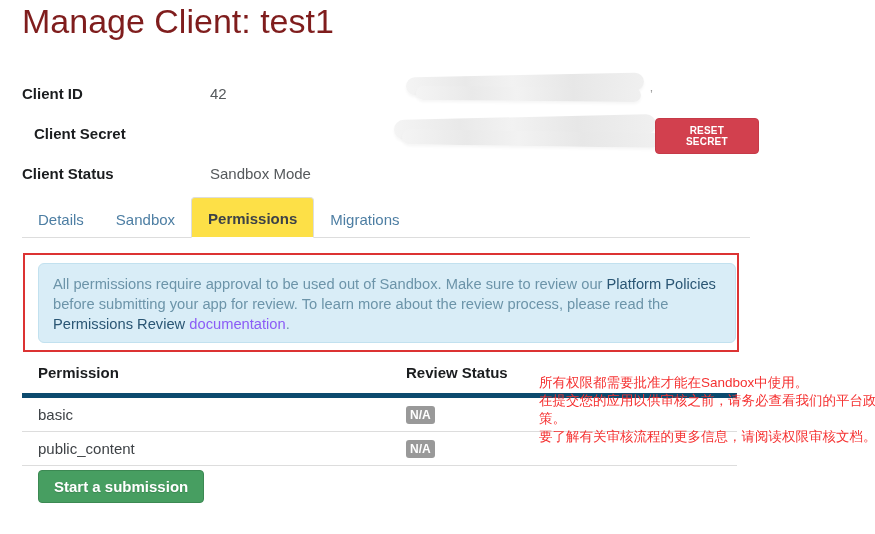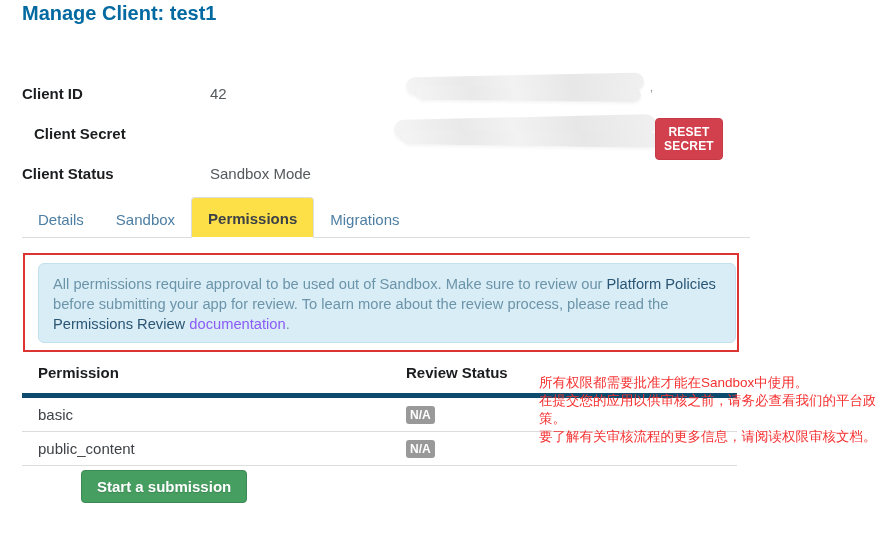--- a/index.html
+++ b/index.html
@@ -1,21 +1,21 @@
 <!DOCTYPE html>
 <html><head>
 <meta charset="utf-8">
 <style>
   * { margin: 0; padding: 0; box-sizing: border-box; }
   html, body { width: 875px; height: 534px; background: #ffffff; overflow: hidden; }
   body { font-family: "Liberation Sans", "DejaVu Sans", sans-serif; position: relative; }
 
   .page-title {
     position: absolute; left: 22px; top: 2px;
-    font-size: 20px; font-weight: bold; color: #0369a1; letter-spacing: 0px;
+    font-size: 34px; font-weight: normal; color: #7f1d1d; letter-spacing: 0px;
   }
 
   .info-row { position: absolute; left: 22px; width: 700px; height: 26px; }
   .info-label { position: absolute; left: 0; top: 0; font-size: 15px; font-weight: bold; color: #1b1d1f; }
   .info-value { position: absolute; left: 188px; top: 0; font-size: 15px; color: #55595c; }
 
   
   .scribble {
     position: absolute; border-radius: 12px;
     background: linear-gradient(90deg, #f4f4f4, #e9e9e9 25%, #f2f2f2 45%, #e7e7e7 70%, #f0f0f0);
@@ -24,22 +24,22 @@
   .scribble-id-a { left: 196px; top: -10px; width: 238px; height: 18px; transform: rotate(-1.2deg); }
   .scribble-id-b { left: 206px; top: 2px;  width: 225px; height: 14px; transform: rotate(0.6deg); }
   .scribble-tail { position: absolute; left: 440px; top: 2px; color: #9a9a9a; font-size: 13px; }
   .scribble-sec-a { left: 172px; top: -8px; width: 262px; height: 20px; transform: rotate(-1.3deg); }
   .scribble-sec-b { left: 180px; top: 6px;  width: 258px; height: 15px; transform: rotate(0.8deg); }
 
   .reset-btn {
     position: absolute; left: 433px; top: -7px;
     background: #d2404e; color: #ffffff; border: 1px solid #c63a48; border-radius: 4px;
     font-family: "Liberation Sans", sans-serif;
-    font-size: 12px; font-weight: bold; letter-spacing: 0.2px;
-    padding: 6px 8px; cursor: pointer;
+    font-size: 10px; font-weight: bold; letter-spacing: 0.2px;
+    padding: 6px 30px; cursor: pointer;
   }
 
   
   .tabs {
     position: absolute; left: 22px; top: 200px; width: 728px; height: 38px;
     display: flex; align-items: flex-end; border-bottom: 1px solid #dddddd;
   }
   .tab {
     padding: 9px 16px; font-size: 15px; color: #4d7ea3; text-decoration: none; cursor: pointer;
     white-space: nowrap;
@@ -89,21 +89,20 @@
     font-size: 13.5px; line-height: 18px; color: #f53131; z-index: 5;
   }
   .annotation-text .nowrap { white-space: nowrap; }
 
   .submit-btn {
     position: absolute; left: 38px; top: 470px;
     background: #479e61; color: #ffffff; border: 1px solid #3c8953; border-radius: 4px;
     font-family: "Liberation Sans", sans-serif;
     font-size: 15px; font-weight: bold; padding: 7px 15px; cursor: pointer;
     text-shadow: 0 1px 1px rgba(0,0,0,0.15);
-    margin-left: 43px;
   }
 </style>
 </head>
 <body>
 
 <h1 class="page-title">Manage Client: test1</h1>
 
 <div class="info-row" style="top: 85px;">
   <span class="info-label">Client ID</span>
   <span class="info-value">42</span>

